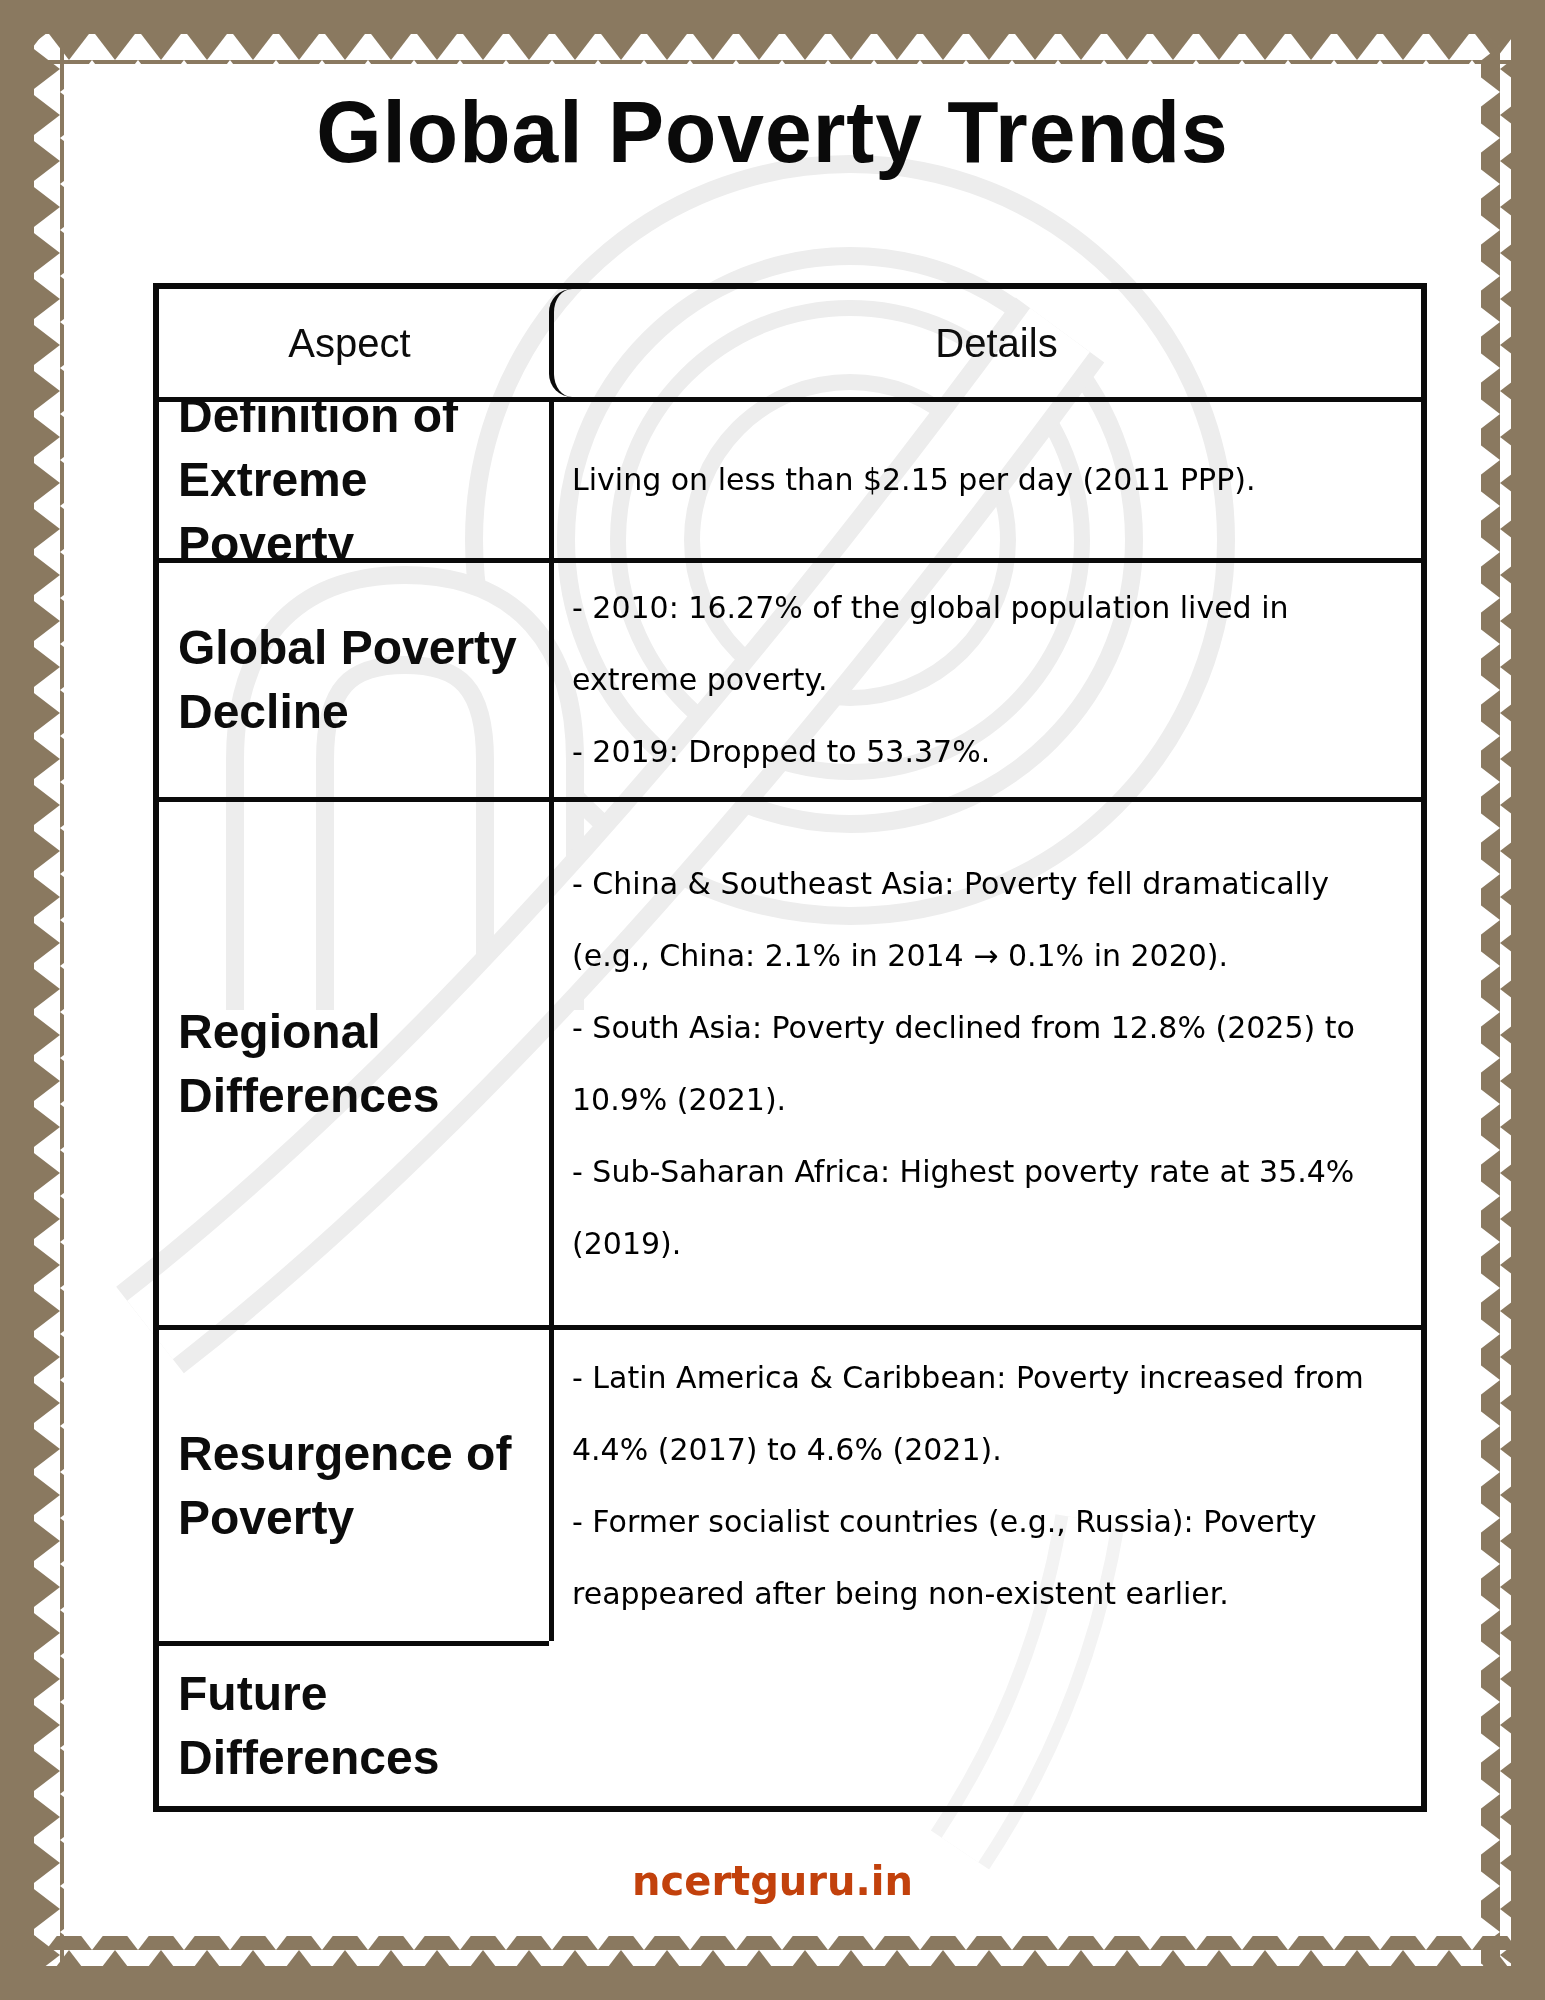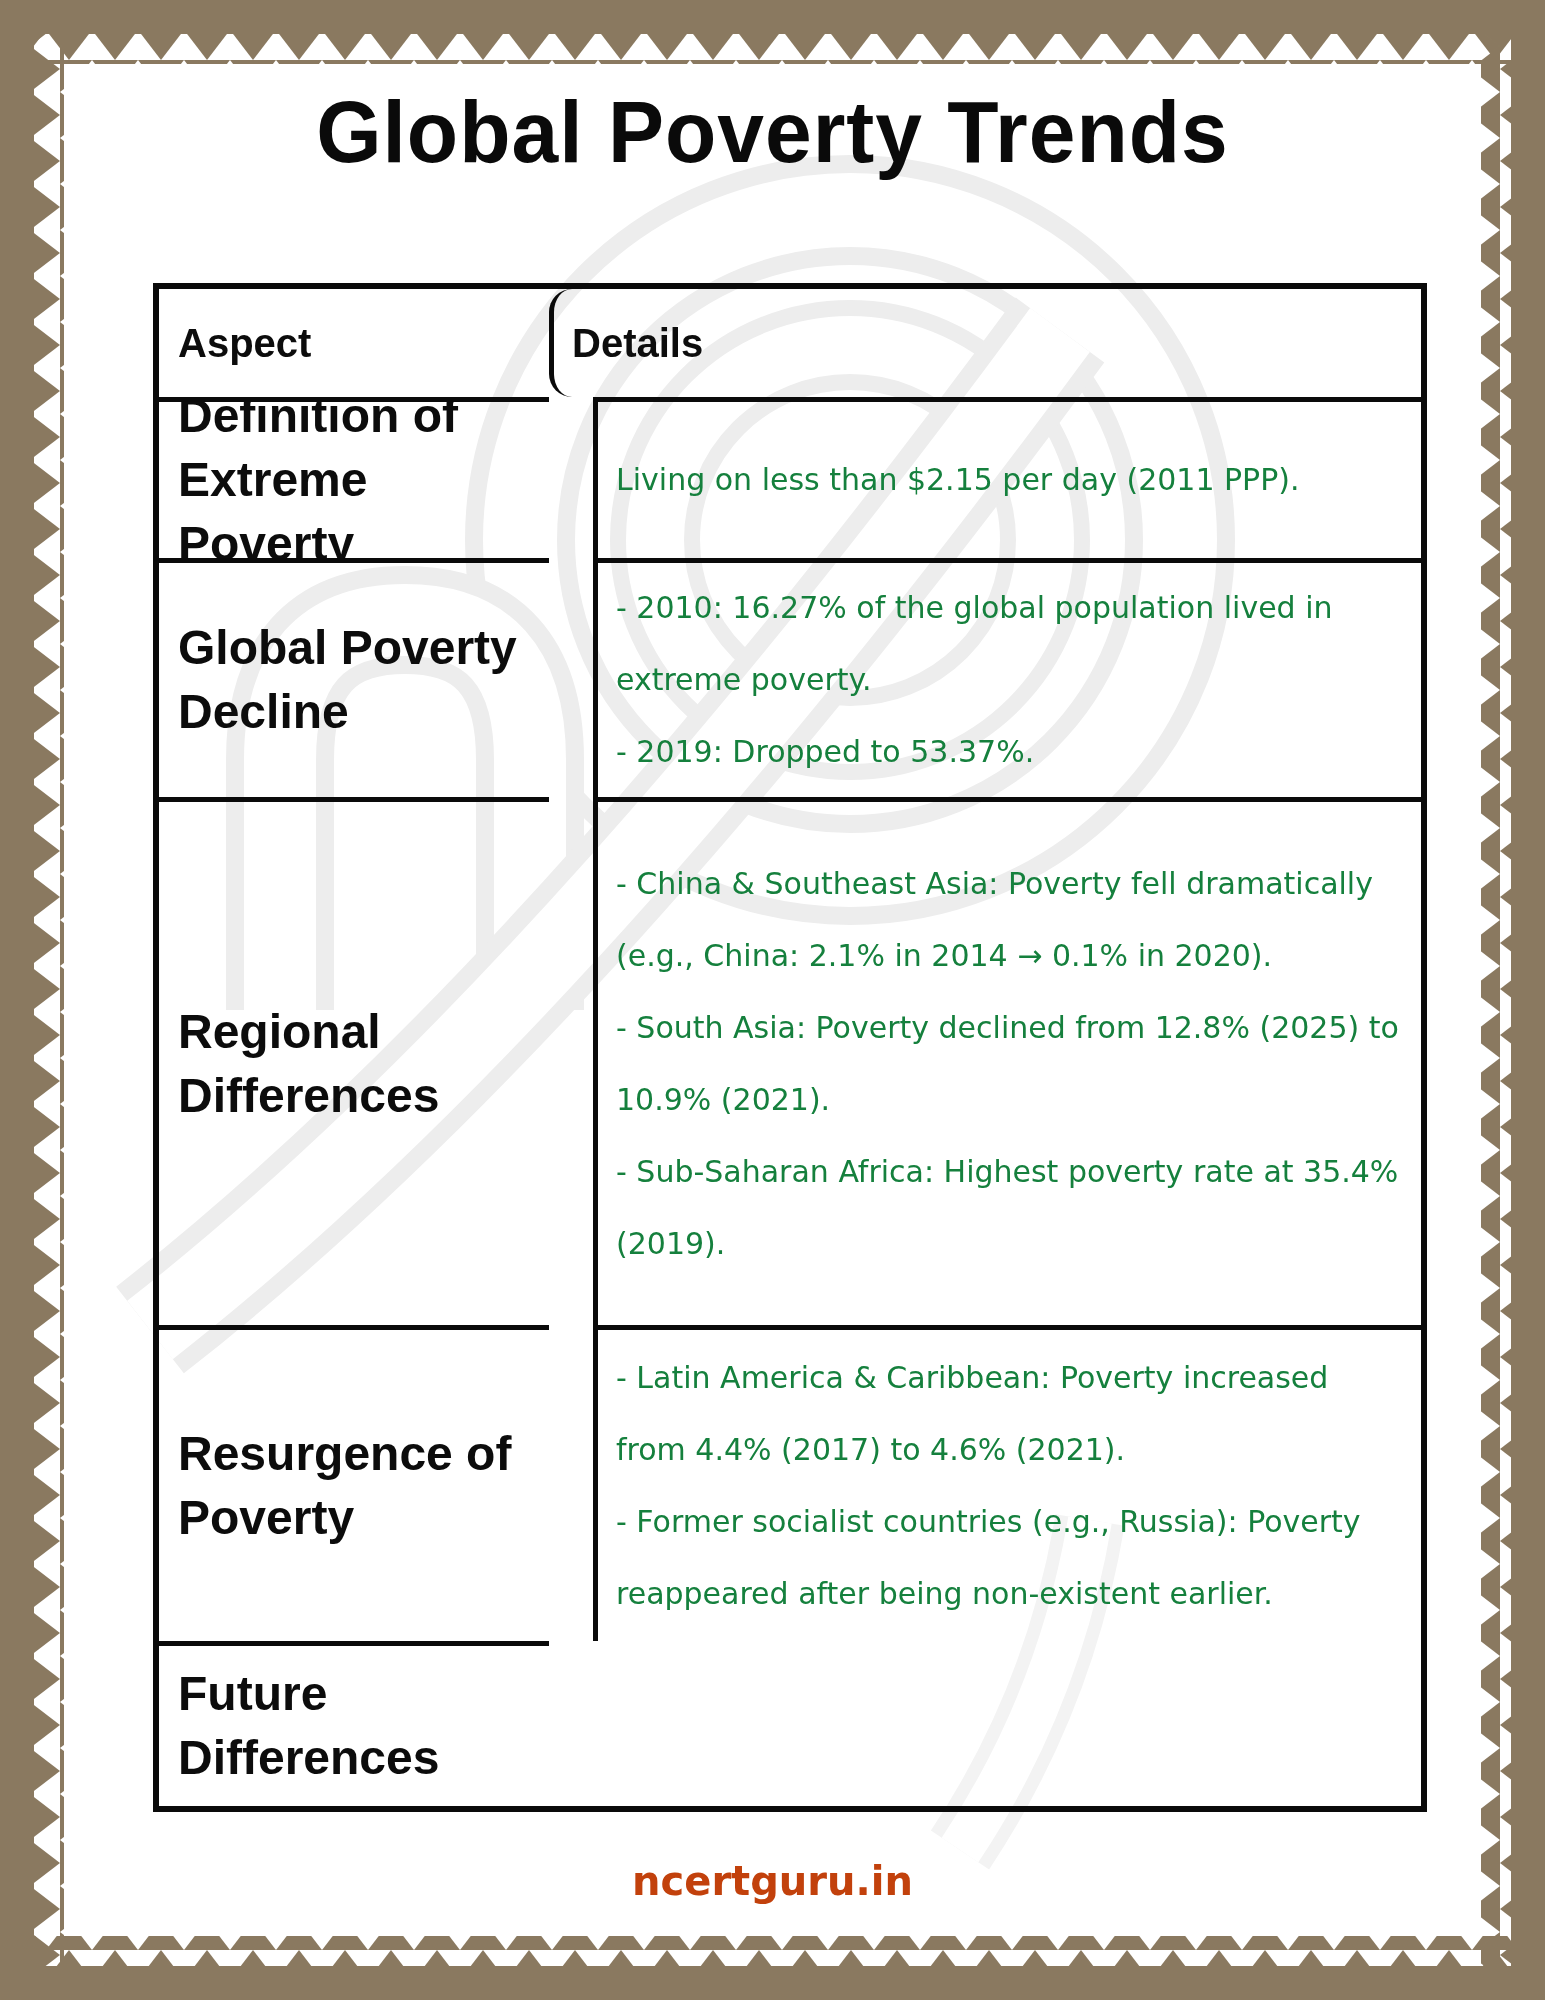--- a/index.html
+++ b/index.html
@@ -24,26 +24,26 @@
     display:grid;grid-template-columns:390px 1fr;
     grid-template-rows:108px 161px 239px 528px 316px auto;
   }
   .cell{box-sizing:border-box;overflow:hidden;display:flex;flex-direction:column;justify-content:center;}
   .cell.tline{border-top:5px solid #0a0a0a;}
   .cell.lline{border-left:5px solid #0a0a0a;}
   .aspect{
     padding-left:19px;padding-right:28px;
     font-weight:bold;font-size:48px;line-height:64px;color:#0c0c0c;
   }
-  .hdr{font-weight:bold;font-size:40px;line-height:46px;}
+  .hdr{font-weight:normal;font-size:40px;line-height:46px;align-items:center;}
   .hdr.details-hdr{padding-left:18px;border-radius:23px;}
   .details{
     padding-left:18px;padding-right:22px;
     font-family:"DejaVu Sans",sans-serif;
-    font-size:30px;line-height:72px;color:#15803d;margin-left:44px;
+    font-size:30px;line-height:72px;color:#000000;
   }
   .details p{margin:0;}
   .footer-site{
     position:absolute;top:1858px;left:0;width:100%;text-align:center;
     font-size:40px;font-weight:bold;color:#c2410c;
     font-family:"DejaVu Sans",sans-serif;
   }
 </style>
 </head>
 <body>

